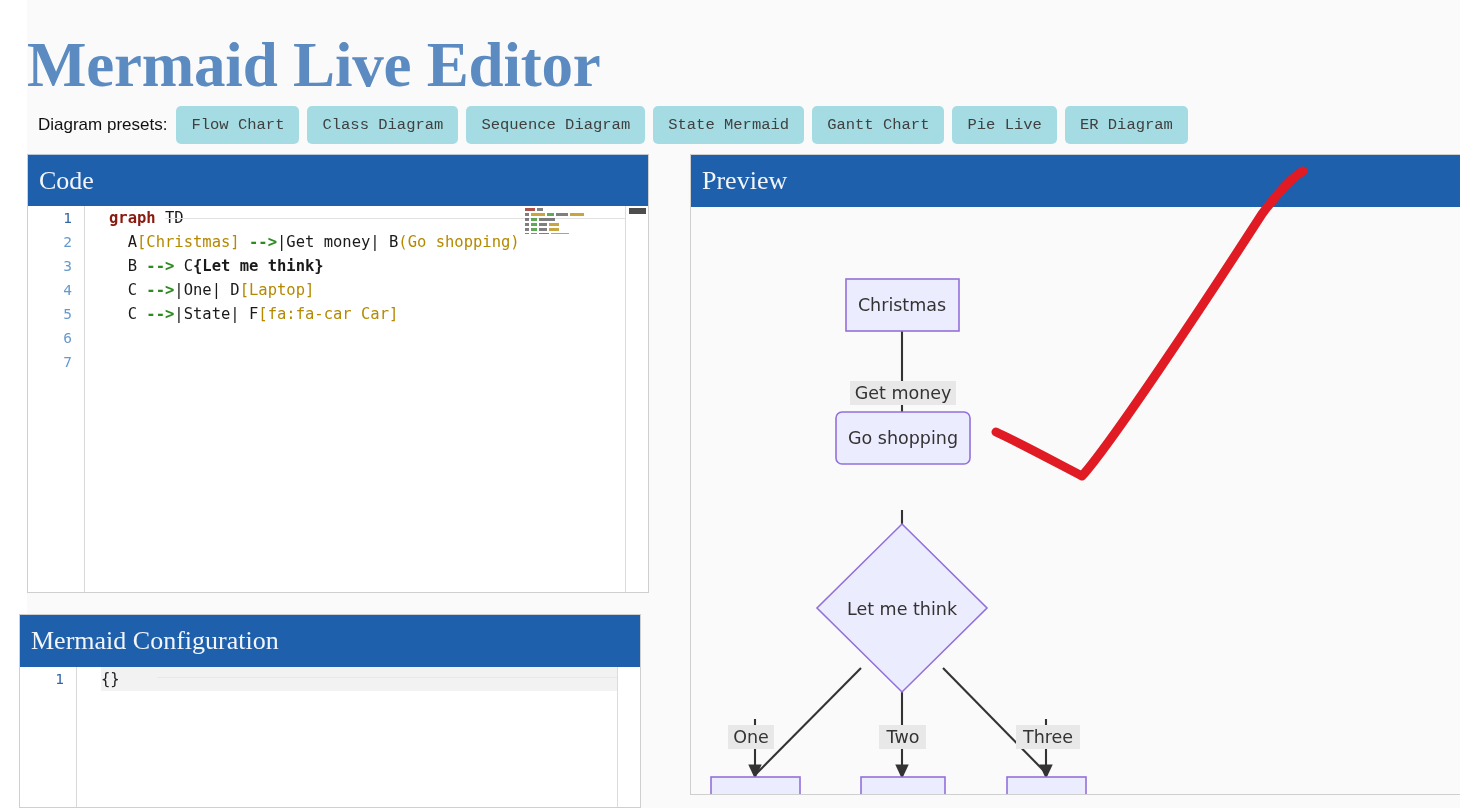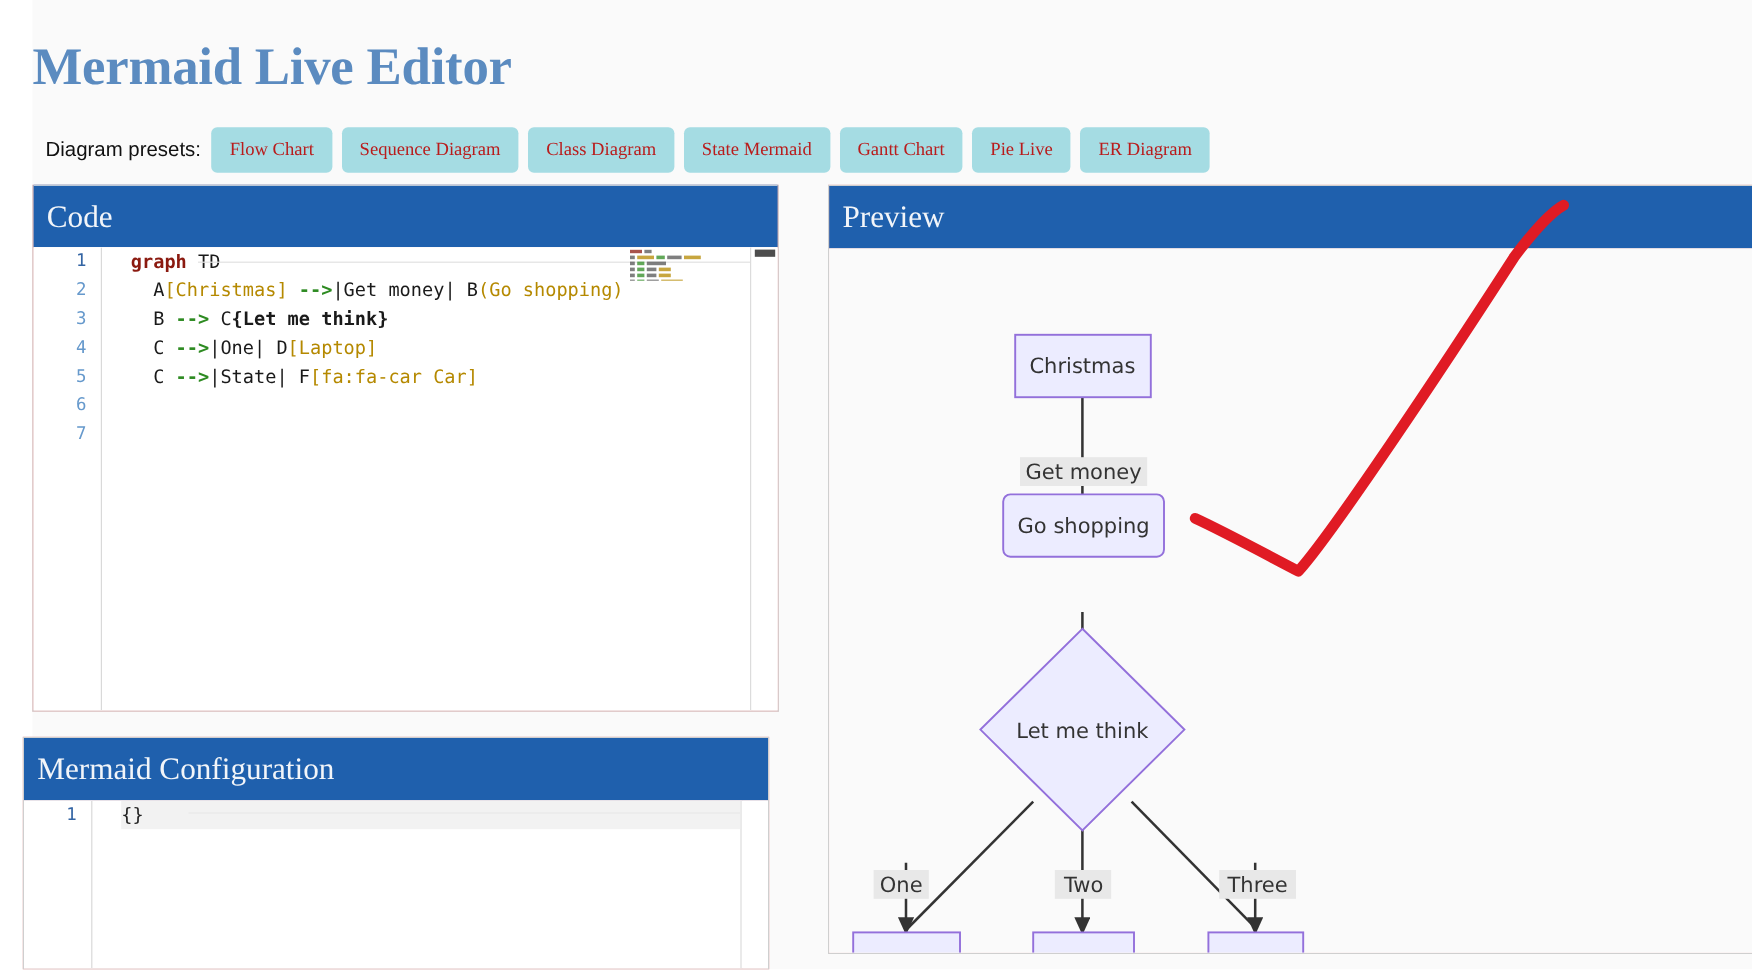--- a/index.html
+++ b/index.html
@@ -19,54 +19,54 @@
   .surface {
     position: absolute; left: 27px; top: 0;
     width: 1433px; height: 808px;
     background: #fafafa;
   }
 
   
   .app-title {
     position: absolute; left: 0px; top: 34px;
     font-family: "Liberation Serif", serif;
-    font-size: 44px; font-weight: 700;
+    font-size: 63px; font-weight: 700;
     color: #5b8bc0;
     letter-spacing: -0.2px;
     line-height: 1;
     white-space: nowrap;
   }
   .preset-bar {
     position: absolute; left: 11px; top: 106px;
     height: 38px;
     display: flex; align-items: center;
   }
   .preset-label {
     font-size: 17px; font-weight: 400; color: #111111;
     margin-right: 9px; white-space: nowrap;
   }
   .preset-btn {
     background: #a5dce3;
-    color: #b91c1c;
+    color: #404040;
     border: none;
     border-radius: 5px;
     height: 38px;
     padding: 0 15px;
     margin-right: 8px;
-    font-family: Liberation Serif, serif;
+    font-family: Liberation Mono, monospace;
     font-size: 15.5px;
     line-height: 38px;
     white-space: nowrap;
     cursor: pointer;
   }
 
   
   .panel {
     position: absolute;
-    background: #fca5a5;
+    background: #fde047;
     border: 1px solid #cfcfcf;
     box-sizing: border-box;
   }
   .panel-head {
     background: #1f60ad;
     color: #f2f5f9;
     font-family: "Liberation Serif", serif;
     font-size: 26px;
     height: 52px;
     line-height: 52px;
@@ -165,22 +165,22 @@
 <body>
 
 <div id="root">
   <div class="surface">
 
     <div class="app-title">Mermaid Live Editor</div>
 
     <div class="preset-bar">
       <span class="preset-label">Diagram presets:</span>
       <button class="preset-btn">Flow Chart</button>
+      <button class="preset-btn">Class Diagram</button>
       <button class="preset-btn">Sequence Diagram</button>
-      <button class="preset-btn">Class Diagram</button>
       <button class="preset-btn">State Mermaid</button>
       <button class="preset-btn">Gantt Chart</button>
       <button class="preset-btn">Pie Live</button>
       <button class="preset-btn">ER Diagram</button>
     </div>
   </div>
 
   <div class="panel" id="code-panel">
     <div class="panel-head">Code</div>
     <div class="panel-body">

